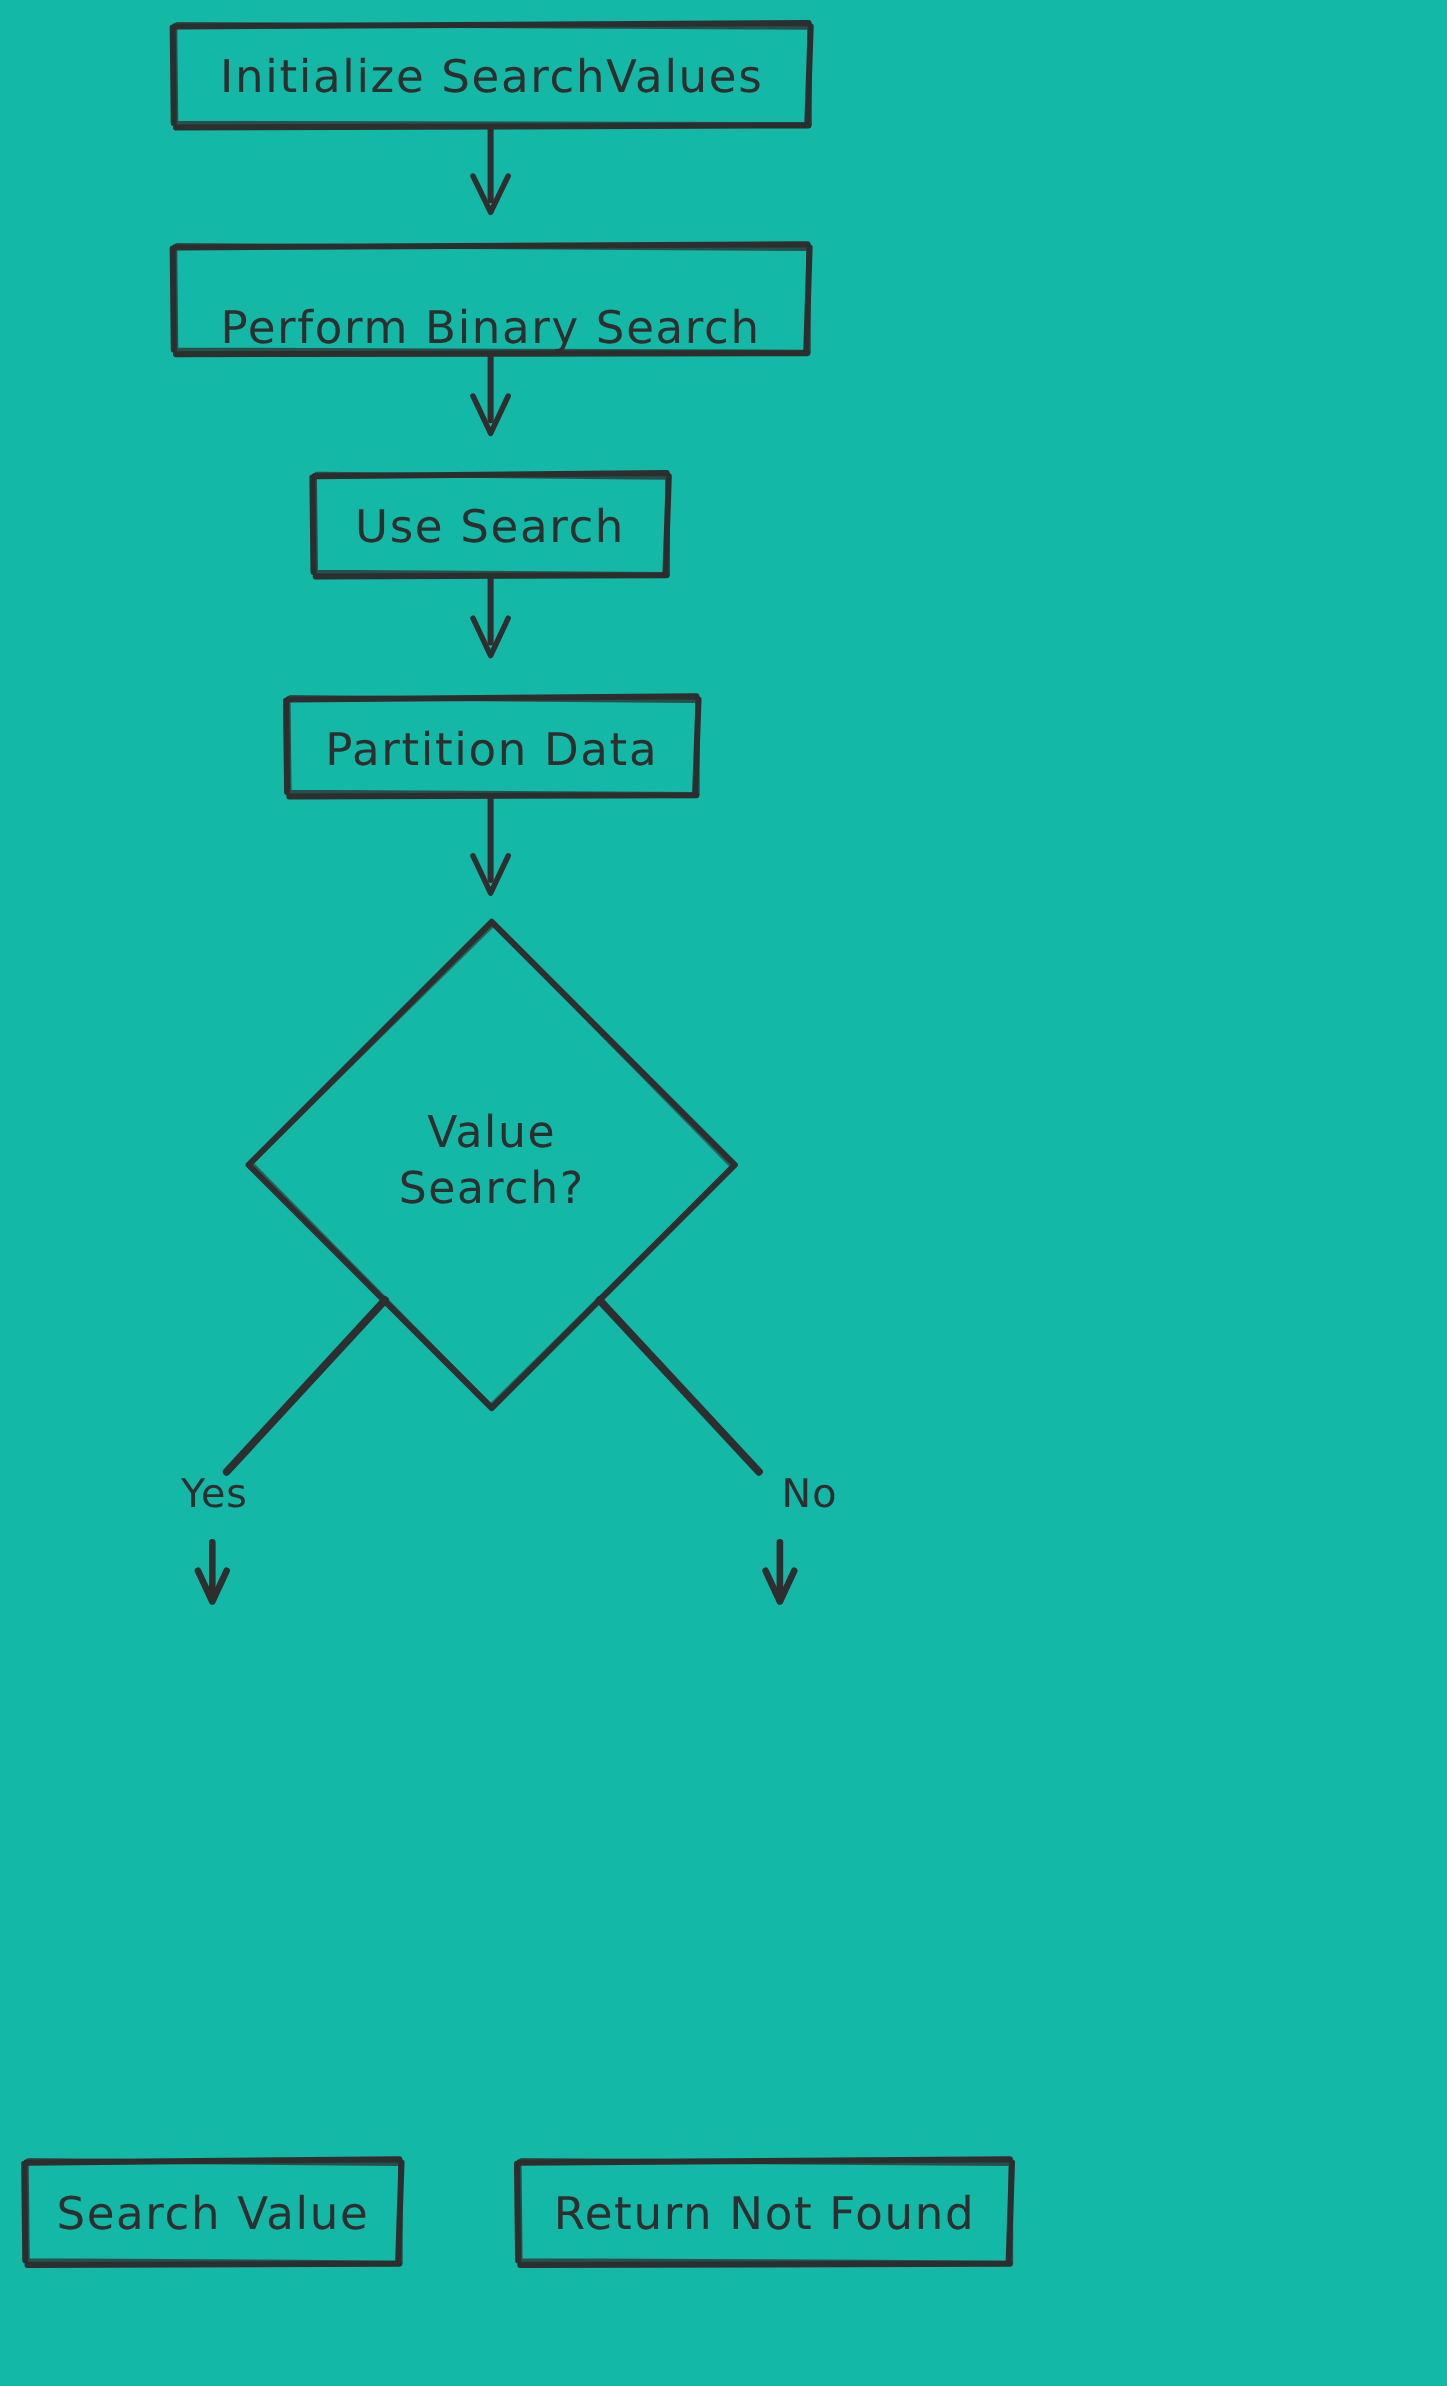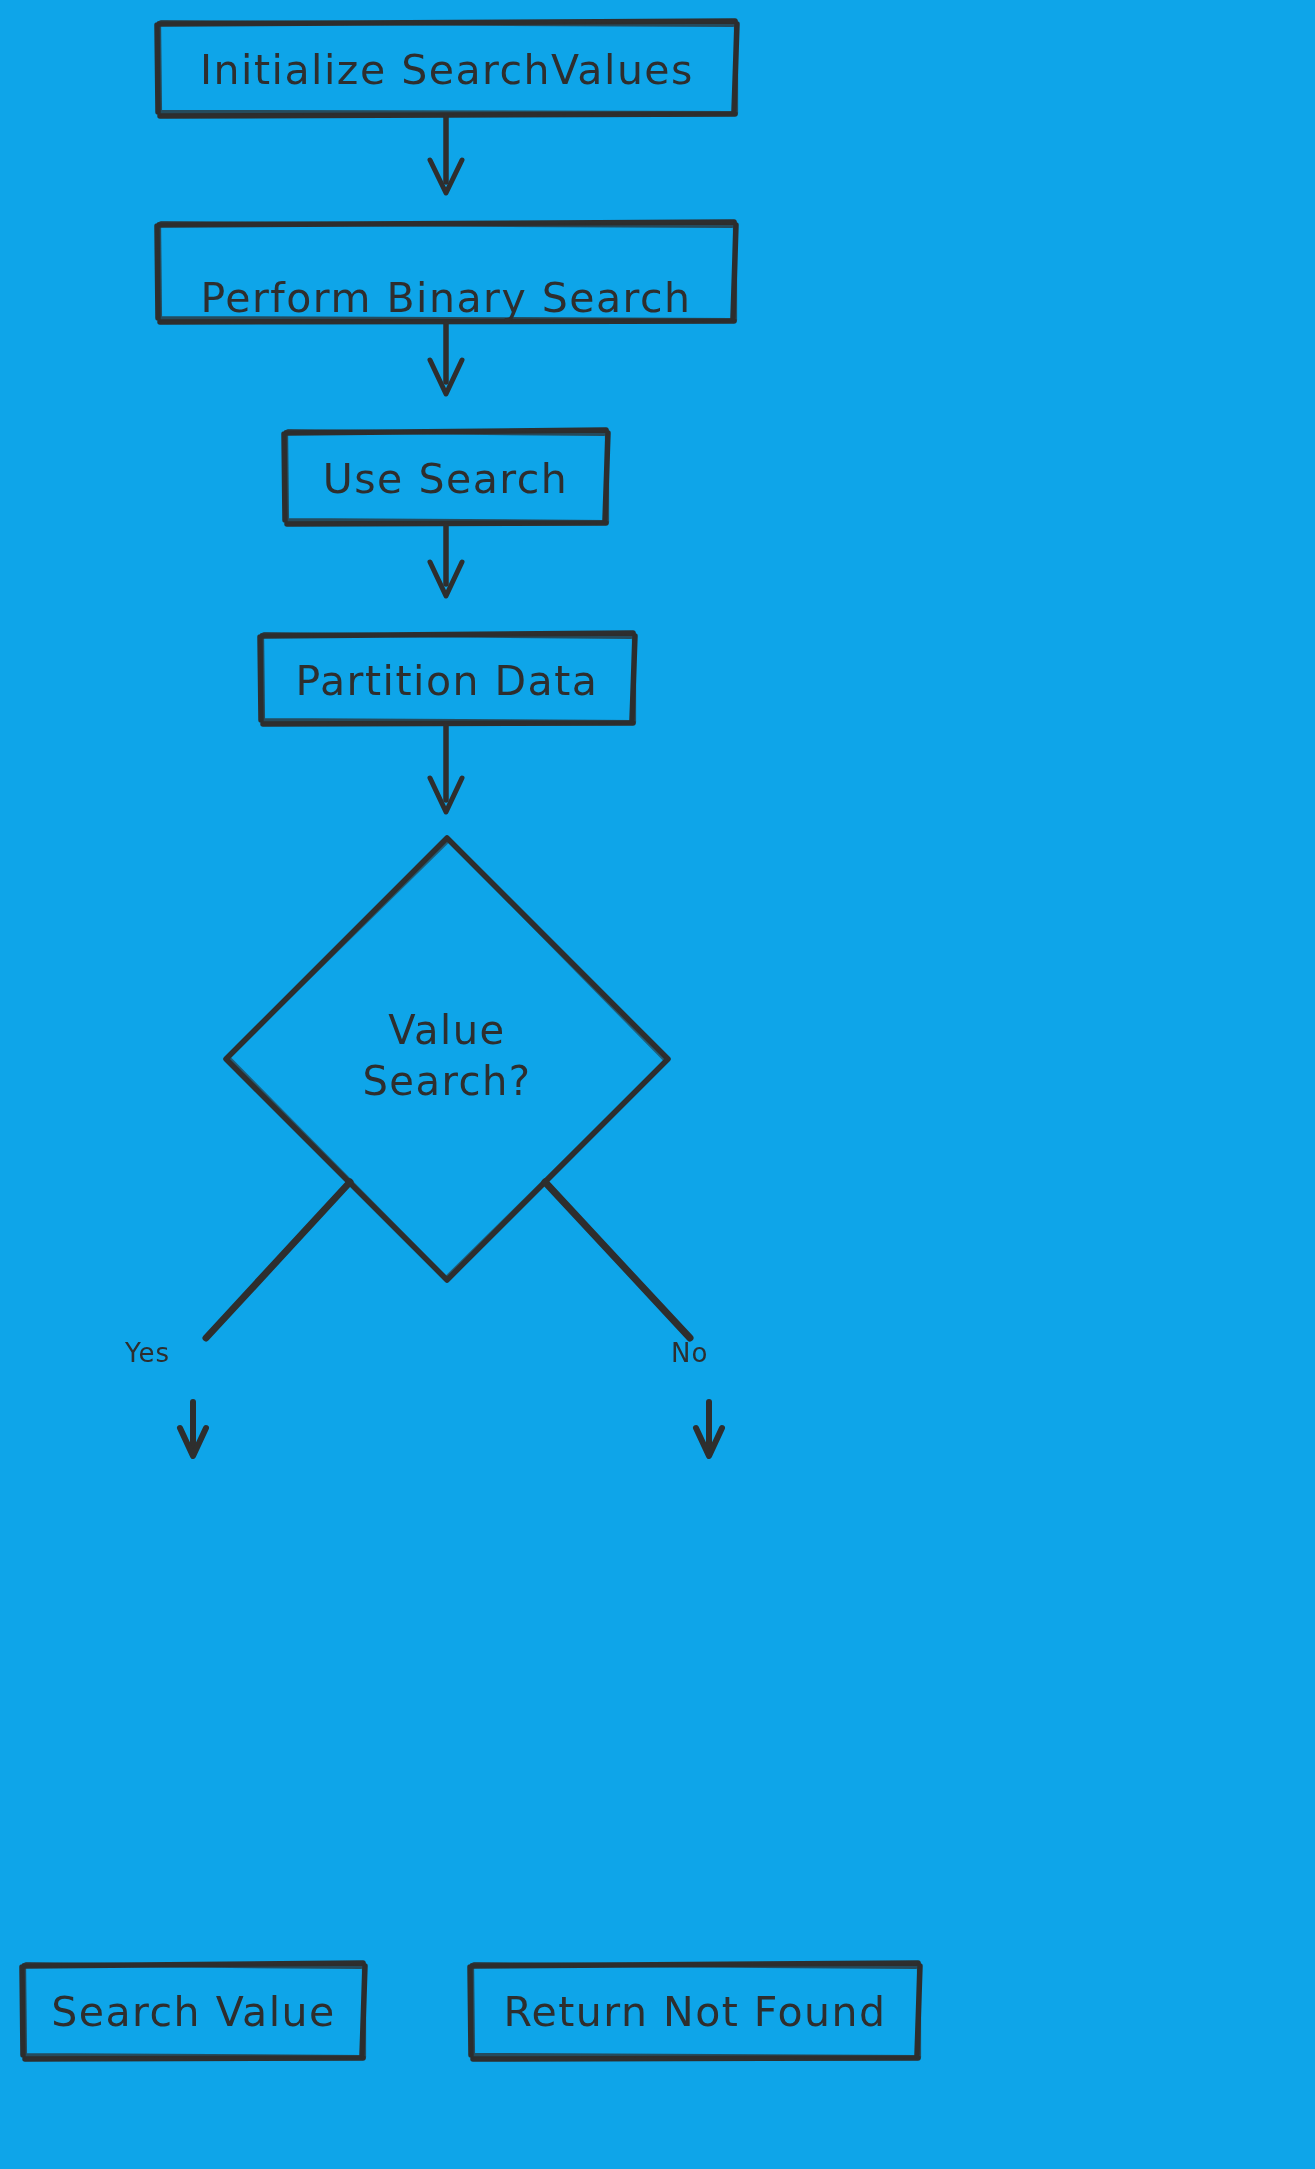--- a/index.html
+++ b/index.html
@@ -10,21 +10,21 @@
   body {
     width: 1315px;
     height: 2169px;
     overflow: hidden;
     font-family: "DejaVu Sans", sans-serif;
   }
   #flow-root {
     position: relative;
     width: 1315px;
     height: 2169px;
-    background: #0ea5e9;
+    background: #14b8a6;
   }
   #flow-svg {
     position: absolute;
     left: 0;
     top: 0;
     width: 1315px;
     height: 2169px;
     display: block;
   }
   .node-label {
@@ -36,23 +36,24 @@
     white-space: pre;
     text-align: center;
     line-height: 1.18;
     pointer-events: none;
     -webkit-font-smoothing: antialiased;
   }
   .edge-label {
     position: absolute;
     color: #2e2e2e;
     font-family: "DejaVu Sans", sans-serif;
-    font-size: 26px;
+    font-size: 36px;
     letter-spacing: 1px;
     white-space: pre;
+    text-align: center;
   }
   .diamond-label {
     font-size: 40px;
     line-height: 1.28;
   }
 </style>
 </head>
 <body>
 
 <div id="flow-root">

